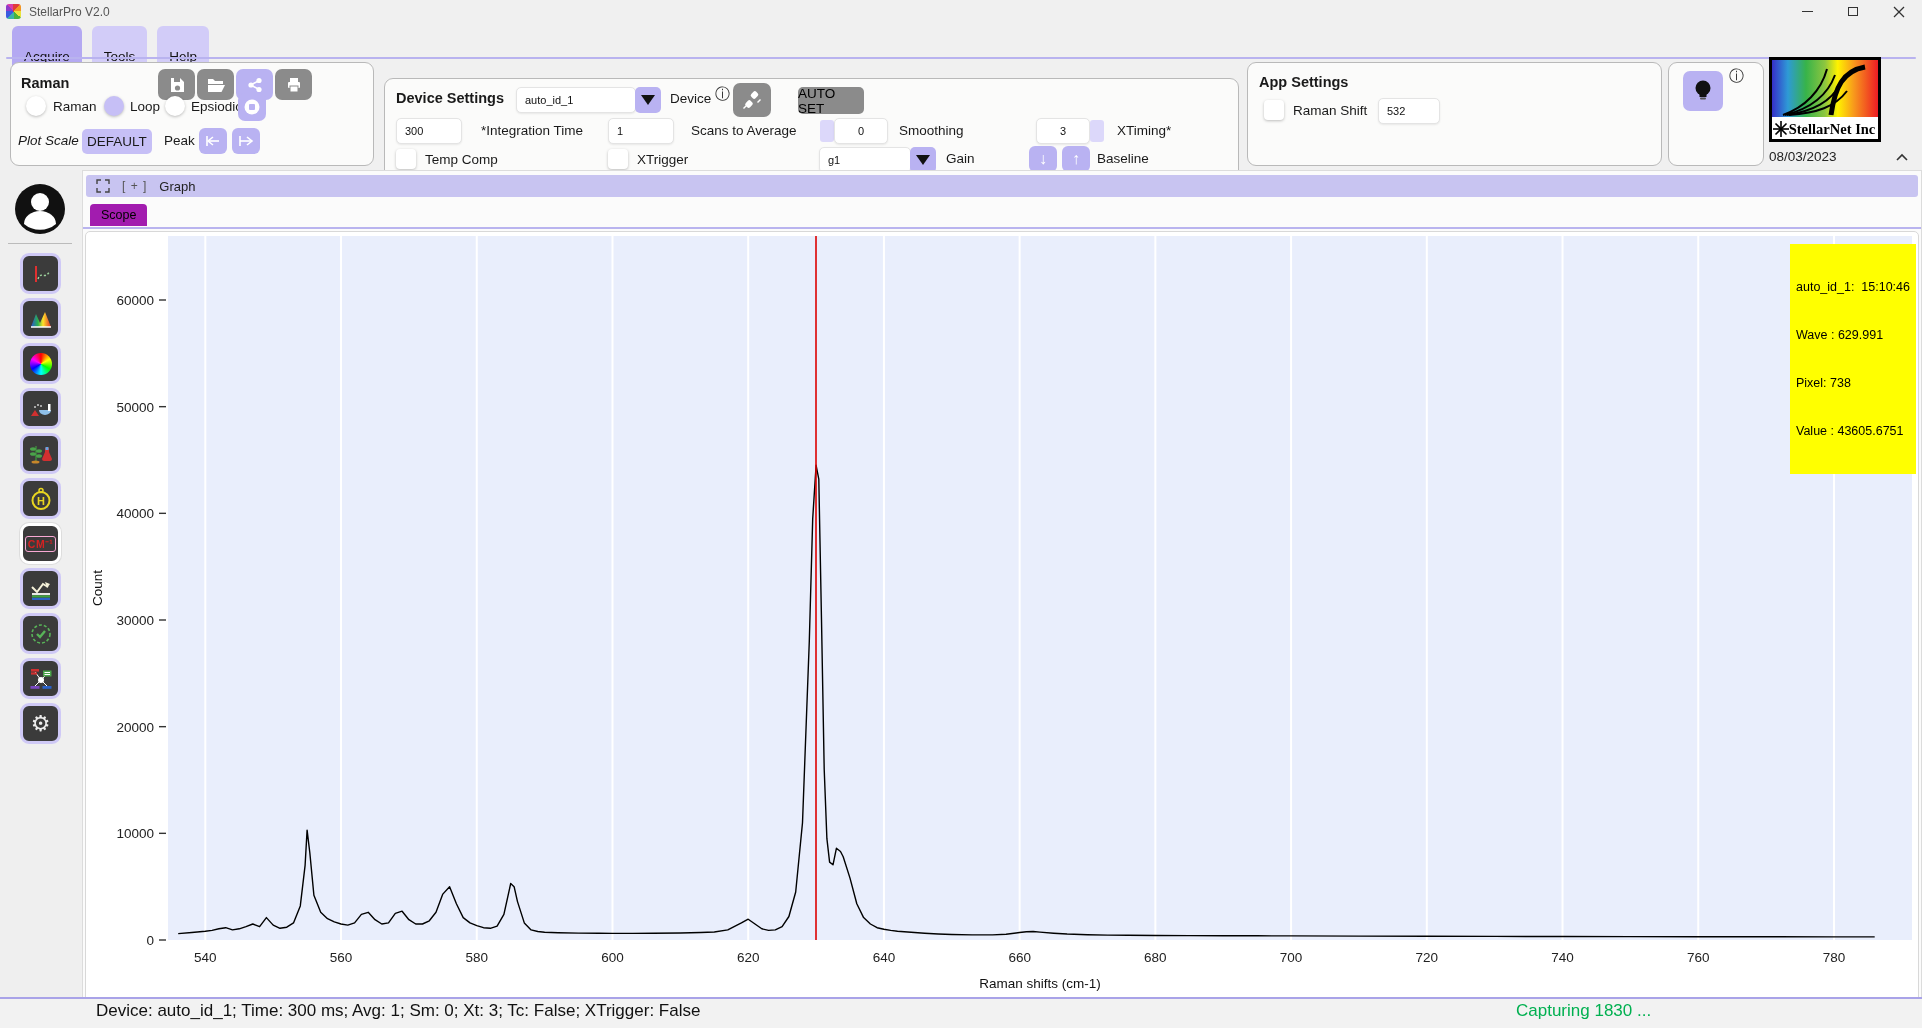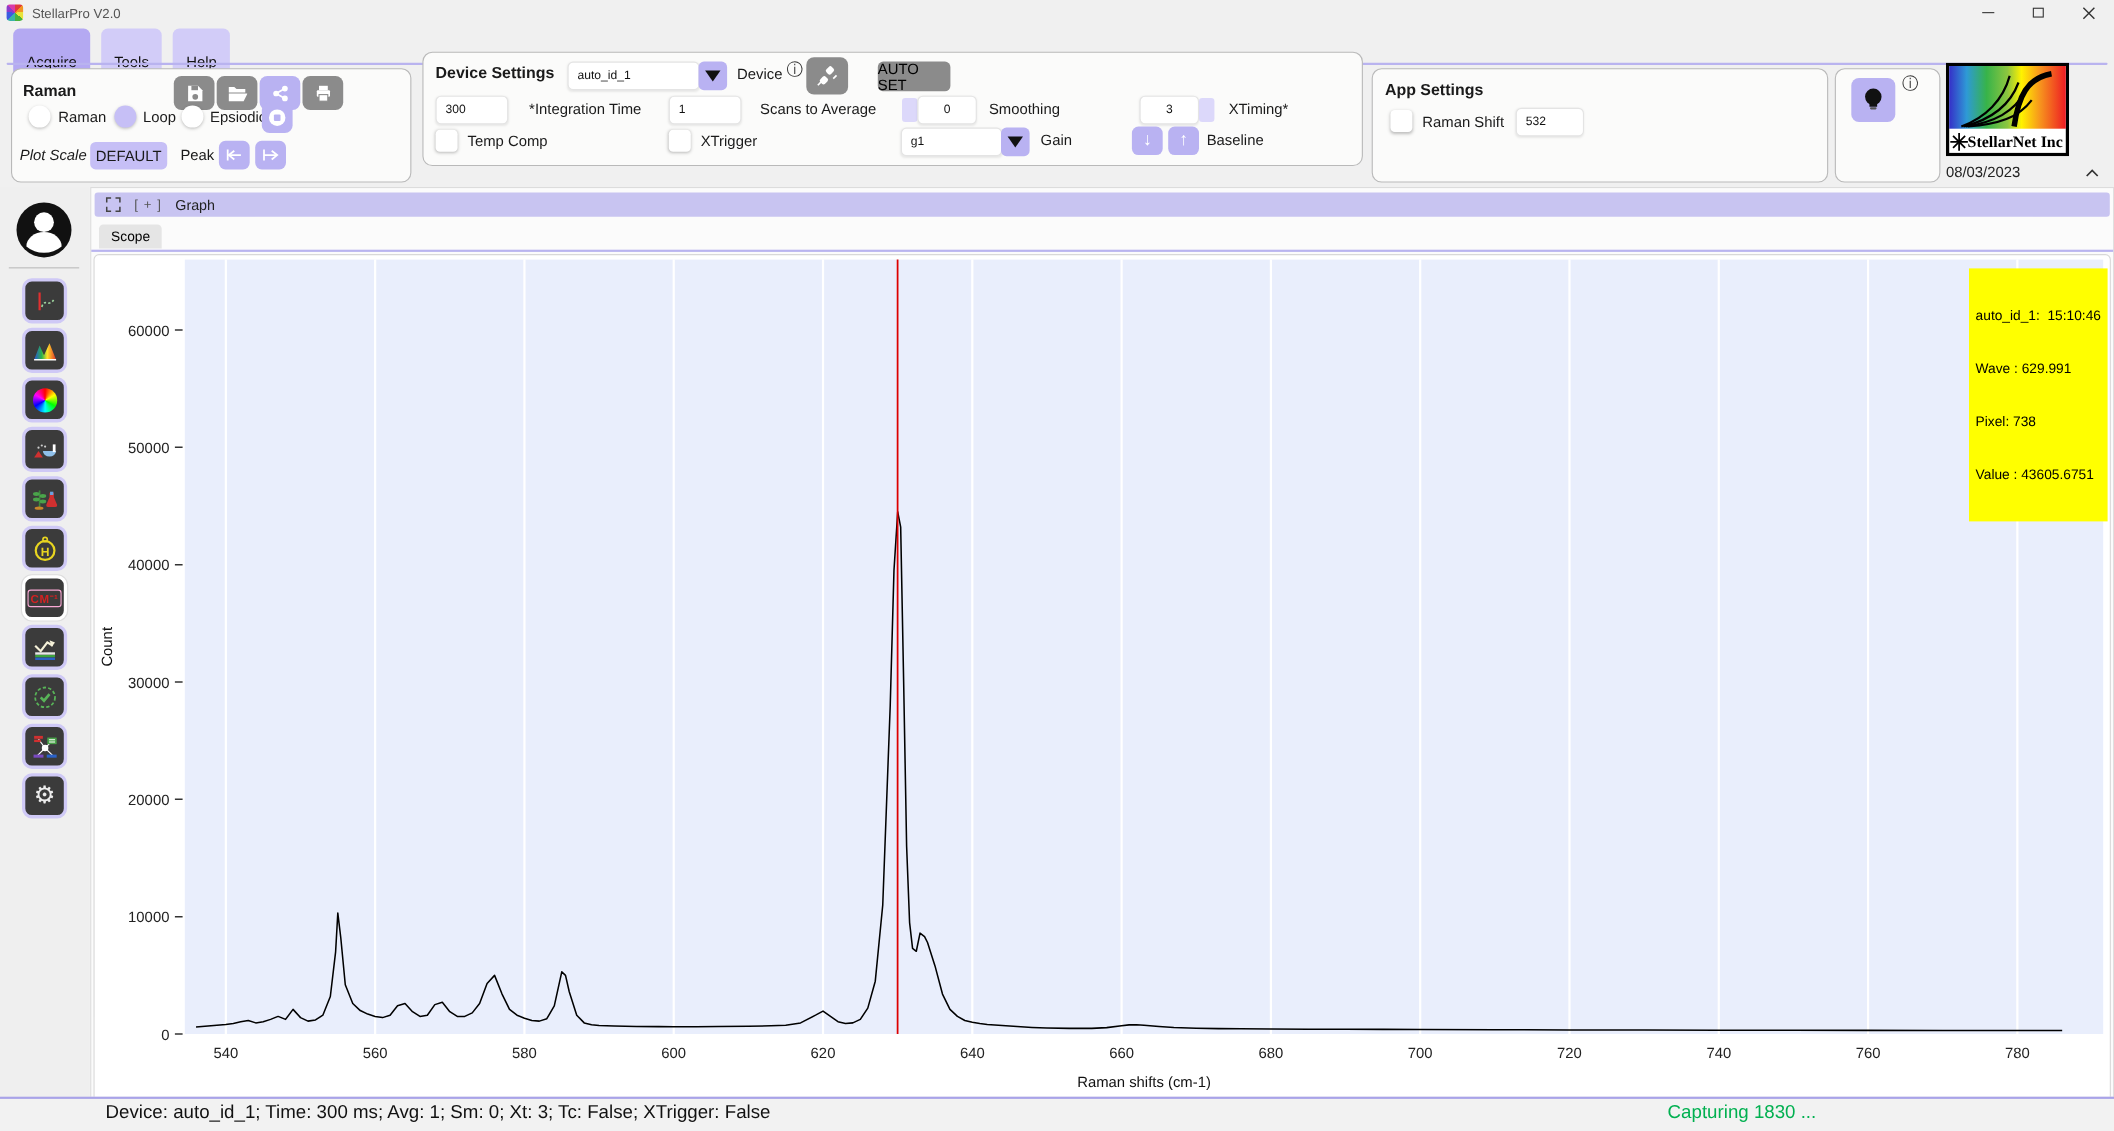--- a/index.html
+++ b/index.html
@@ -68,21 +68,21 @@
   .cm-chip { color:#d42222; border:1px solid #f9a8d4; border-radius:3px; padding:0px 2px;
     font-size:10.5px; font-weight:bold; letter-spacing:0.5px; }
   .gear-glyph { color:#ededed; font-size:22px; font-family:"DejaVu Sans",sans-serif; }
   
   .graph-area { position:absolute; left:82px; top:170px; width:1840px; height:840px;
     background:#fbfbfb; border:1px solid #dcdcdc; }
   .graph-header { position:absolute; left:3px; top:4px; width:1832px; height:22px;
     background:#c8c4f1; border-radius:3px; display:flex; align-items:center; gap:12px;
     padding-left:10px; font-size:13px; color:#222; }
   .hdr-plus { font-size:12px; color:#555; letter-spacing:1px; }
-  .scope-tab { position:absolute; left:7px; top:33px; background:#e5e5e5; border-radius:4px 4px 0 0;
+  .scope-tab { position:absolute; left:7px; top:33px; background:#a21caf; border-radius:4px 4px 0 0;
     padding:4px 11px; font-size:12.5px; color:#000; }
   .tab-line { position:absolute; left:0; top:56px; width:100%; height:2px; background:#b9b4ef; }
   .plot-card { position:absolute; left:2px; top:60px; width:1834px; height:772px;
     background:#fff; border:1px solid #d8d8d8; border-radius:5px; }
   .tooltip { position:absolute; left:1704px; top:12px; background:#ffff00; padding:3px 6px;
     font-size:12.5px; line-height:16px; color:#000; white-space:pre; }
   
   .statusbar { position:absolute; left:0; bottom:0; width:100%; height:31px;
     background:#f2f2f2; border-top:2px solid #a9a3e8; font-size:17px; }
   .status-left { position:absolute; left:96px; top:2px; color:#111; }
@@ -172,21 +172,21 @@
   </div>
   <div class="arrbtn" style="left:221px; top:65px;">
     <svg width="16" height="12">
       <line x1="2" y1="1" x2="2" y2="11" stroke="#fff" stroke-width="1.6"></line>
       <line x1="2" y1="6" x2="13" y2="6" stroke="#fff" stroke-width="1.6"></line>
       <path d="M9 2 L14 6 L9 10" fill="none" stroke="#fff" stroke-width="1.6"></path>
     </svg>
   </div>
 </div>
 
-<div class="panel" id="panel-device" style="left:384px; top:47px; width:855px; height:104px;">
+<div class="panel" id="panel-device" style="left:384px; top:78px; width:855px; height:104px;">
   <div class="ptitle" style="left:11px; top:11px;">Device Settings</div>
   <input class="inp" style="left: 131px; top: 8px; width: 120px;" readonly="" value="auto_id_1">
   <div class="ddbtn" style="left:250px; top:8px;">
       <span class="tri-down"></span>
     </div>
   <div class="lbl" style="left:285px; top:12px;">Device</div>
   <div class="info-i" style="left:330px; top:6px;">ⓘ</div>
   <div class="gbtn" style="left:348px; top:4px; width:38px; height:34px;">
     <svg width="20" height="20">
       <rect x="9.5" y="1.5" width="6" height="7" rx="2" transform="rotate(45 12.5 5)" fill="#fff"></rect>

